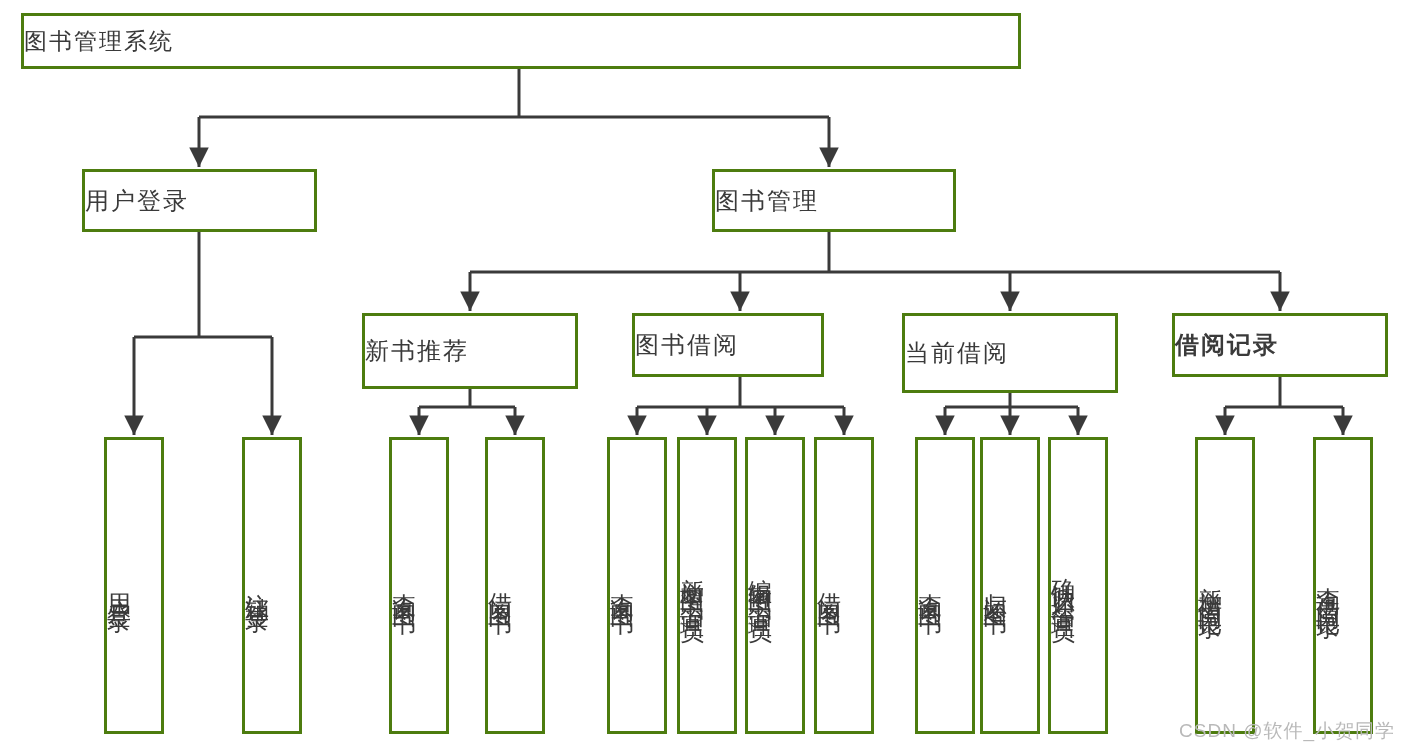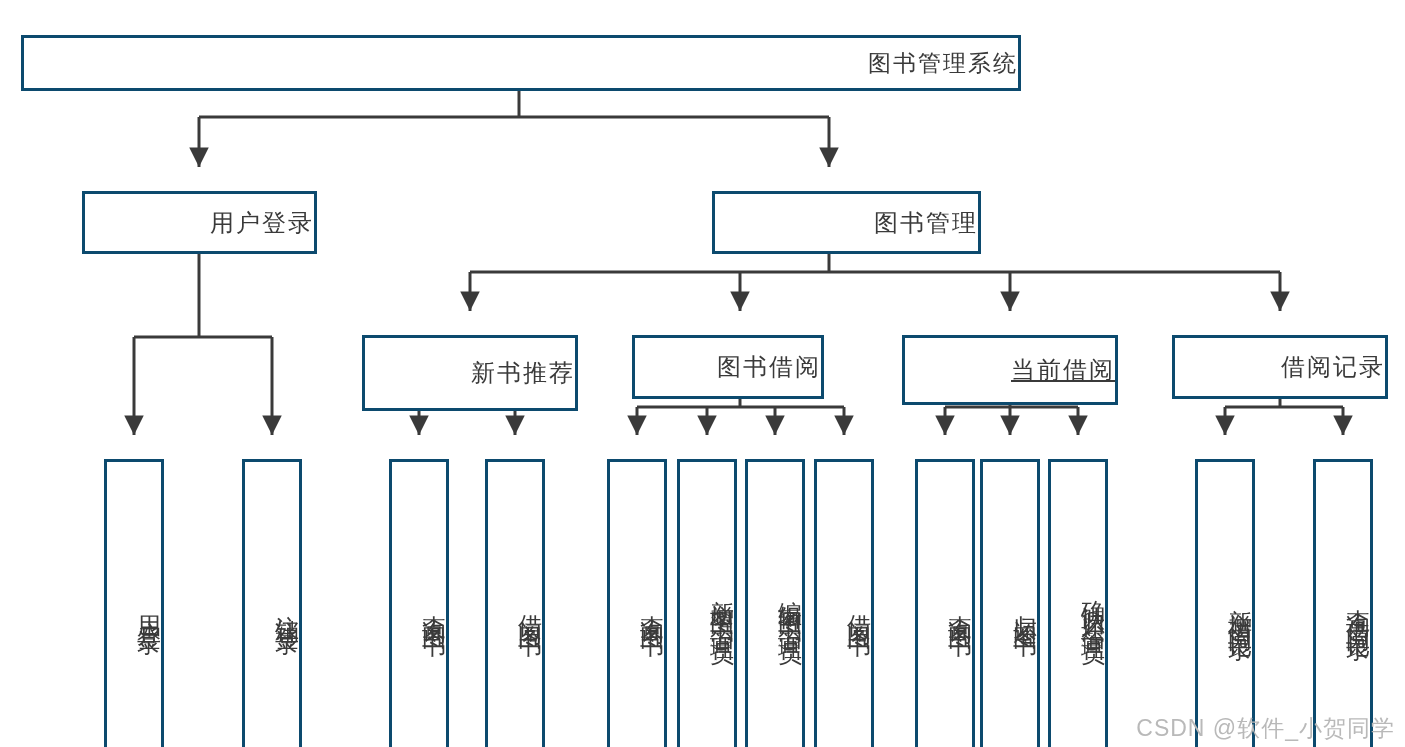--- a/index.html
+++ b/index.html
@@ -8,44 +8,43 @@
     width:1405px;height:747px;
     background:#ffffff;
     font-family:"Liberation Sans","DejaVu Sans",sans-serif;
     overflow:hidden;
   }
   svg.wires{position:absolute;left:0;top:0;width:1405px;height:747px;}
   svg.wires line{stroke:#3a3a3a;stroke-width:3;}
   .node{
     position:absolute;
     box-sizing:border-box;
-    border:3px solid #0c4a6e;
+    border:3px solid #4d7c0f;
     background:#ffffff;
-    display:flex;align-items:center;justify-content:flex-end;
+    display:flex;align-items:center;justify-content:flex-start;
     color:#3a3a3a;
-    margin-top:22px;
   }
   .node.h .label{
     font-size:24px;
     letter-spacing:2px;
     white-space:nowrap;
   }
   .node.root .label{font-size:23px;}
   .node.v .label{
     writing-mode:vertical-rl;
     text-orientation:mixed;
     font-size:24px;
     letter-spacing:6px;
     line-height:1;
   }
   .watermark{
     position:absolute;
     right:10px;
     bottom:3px;
-    font-size:23px;
+    font-size:19px;
     color:#b9b9b9;
     letter-spacing:1px;
     white-space:nowrap;
   }
 </style>
 </head>
 <body>
 
 <div class="stage">
 
@@ -111,41 +110,41 @@
     </g>
   </svg>
 
   <div class="node h root" style="left:21px;top:13px;width:1000px;height:56px;">
     <span class="label">图书管理系统</span>
   </div>
 
   <div class="node h" style="left:82px;top:169px;width:235px;height:63px;">
     <span class="label">用户登录</span>
   </div>
-  <div class="node h" style="left:712px;top:169px;width:269px;height:63px;">
+  <div class="node h" style="left:712px;top:169px;width:244px;height:63px;">
     <span class="label">图书管理</span>
   </div>
 
   <div class="node v" style="left:104px;top:437px;width:60px;height:297px;">
     <span class="label">用户登录</span>
   </div>
   <div class="node v" style="left:242px;top:437px;width:60px;height:297px;">
     <span class="label">注销登录</span>
   </div>
 
   <div class="node h" style="left:362px;top:313px;width:216px;height:76px;">
     <span class="label">新书推荐</span>
   </div>
   <div class="node h" style="left:632px;top:313px;width:192px;height:64px;">
     <span class="label">图书借阅</span>
   </div>
-  <div class="node h" style="left:902px;top:313px;width:216px;height:70px;text-decoration:underline;">
+  <div class="node h" style="left:902px;top:313px;width:216px;height:80px;">
     <span class="label">当前借阅</span>
   </div>
-  <div class="node h" style="left:1172px;top:313px;width:216px;height:64px;">
+  <div class="node h" style="left:1172px;top:313px;width:216px;height:64px;font-weight:bold;">
     <span class="label">借阅记录</span>
   </div>
 
   <div class="node v" style="left:389px;top:437px;width:60px;height:297px;">
     <span class="label">查询图书</span>
   </div>
   <div class="node v" style="left:485px;top:437px;width:60px;height:297px;">
     <span class="label">借阅图书</span>
   </div>
 

